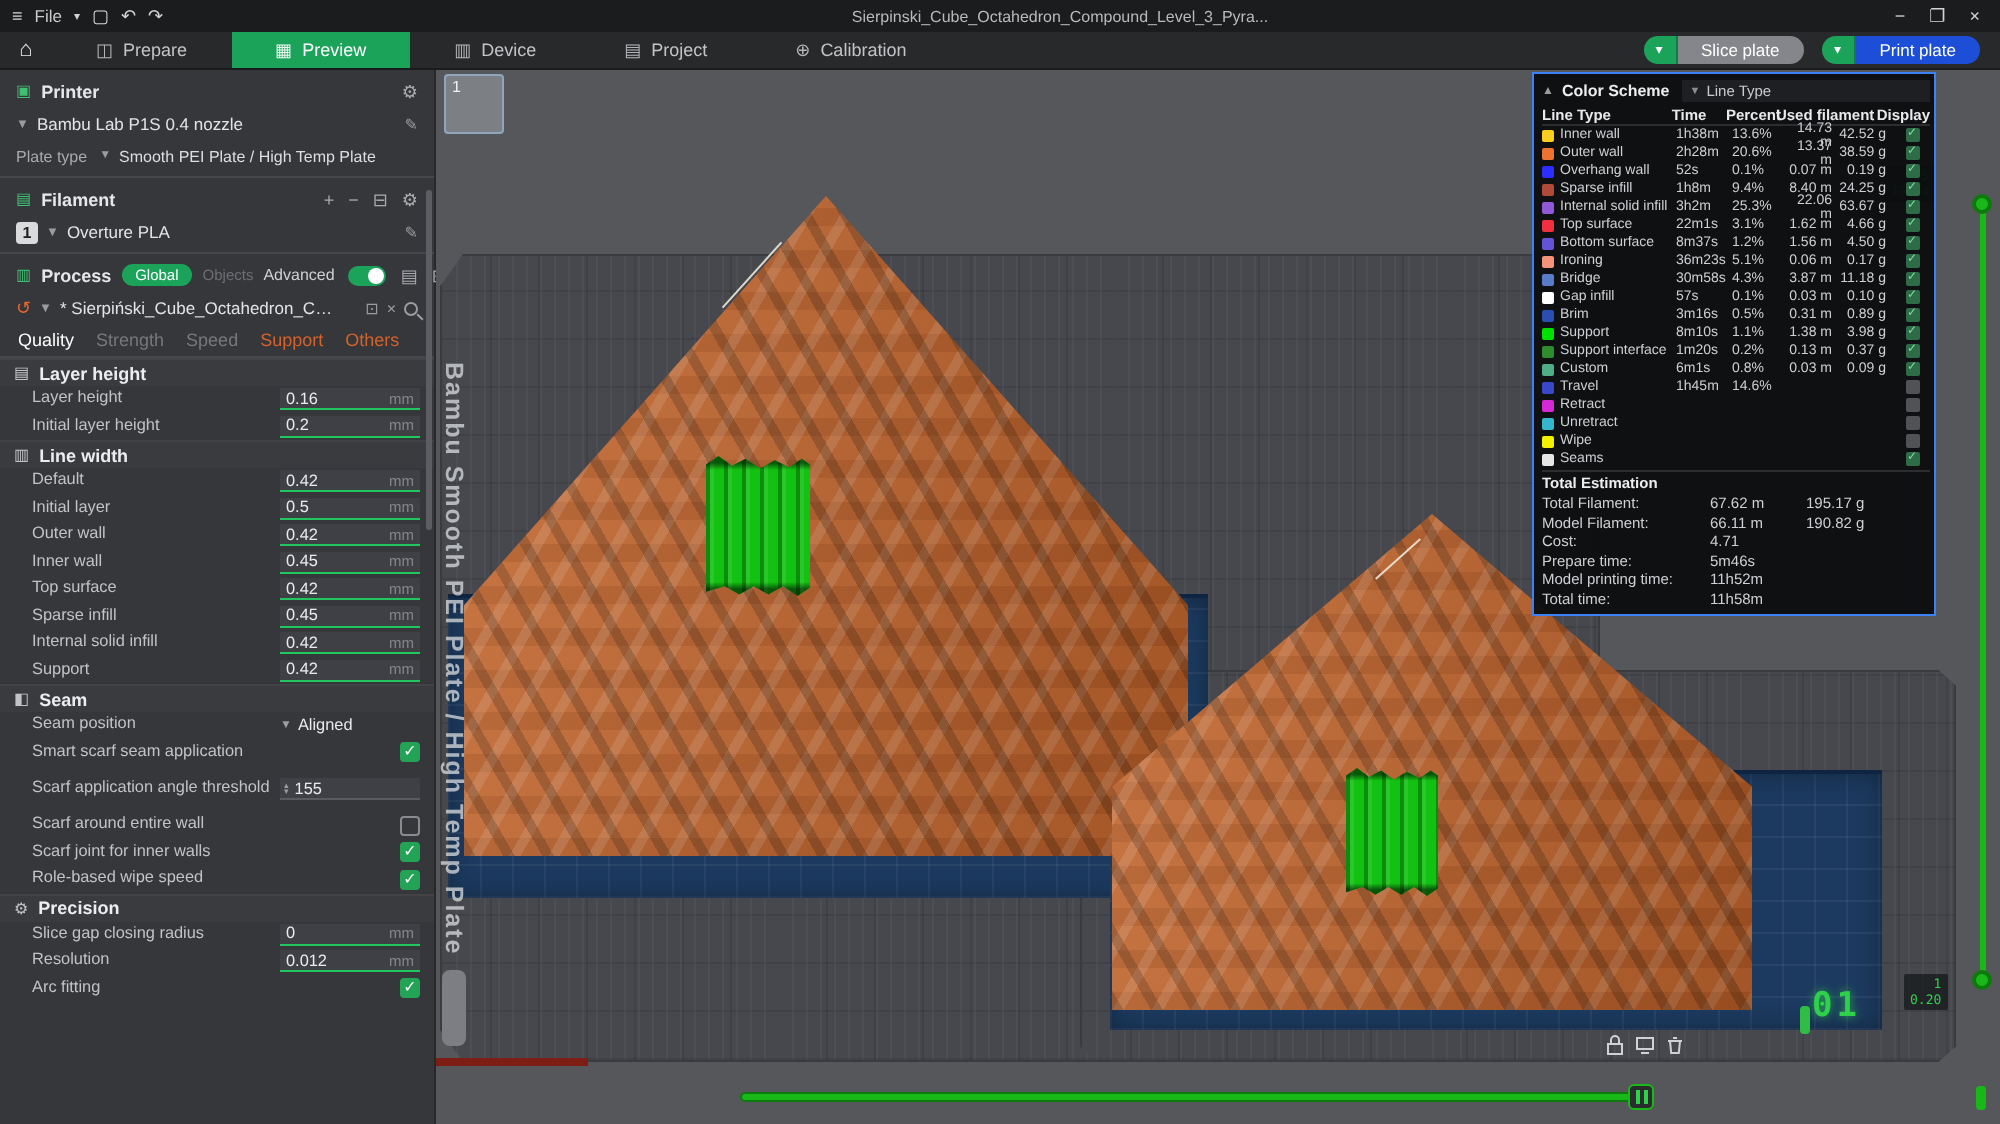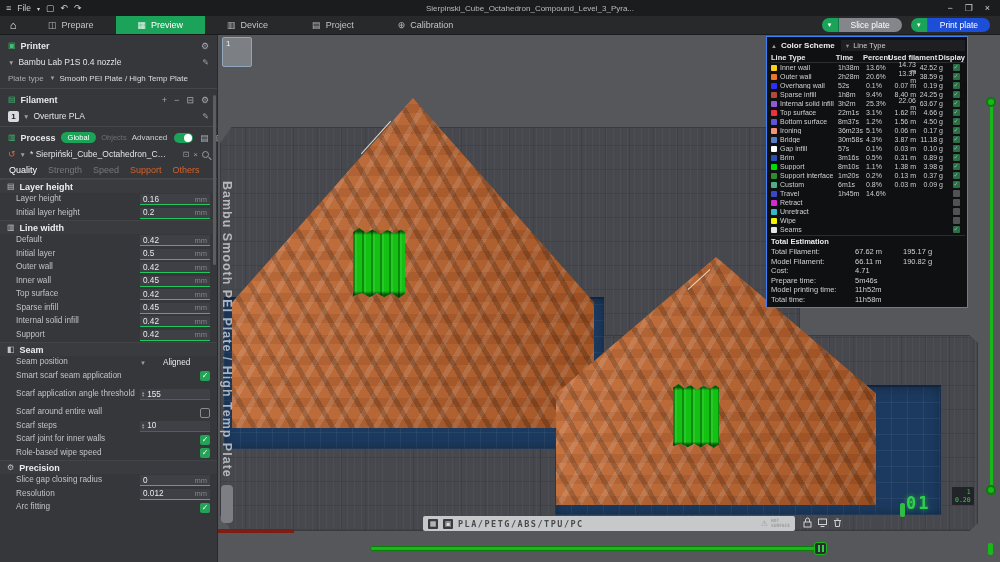--- a/index.html
+++ b/index.html
@@ -75,21 +75,21 @@
   .group-hdr { height:14px; display:flex; align-items:center; gap:5px; padding:0 7px;
     font-size:9px; font-weight:bold; color:#ECEDEF; background:#393B3F;
     border-top:1px solid #424347; }
   .group-hdr .g-ic { font-size:8px; color:#C2C3C6; font-weight:normal; }
   .param-row { height:13.5px; display:flex; align-items:center; padding:0 7px 0 16px; }
   .param-row.twoline { height:23px; }
   .param-label { flex:1; font-size:8.2px; color:#C2C3C6; line-height:1.08; padding-right:4px; }
   .pfield { width:70px; height:11px; background:#3E4045; border-bottom:1px solid #22c55e;
     display:flex; align-items:center; padding:0 3px; font-size:8.2px; color:#E9EAEC; flex:none; }
   .pfield .unit { margin-left:auto; color:#84858A; font-size:7.5px; }
-  .pselect { width:70px; height:11px; display:flex; align-items:center; gap:17px;
+  .pselect { width:70px; height:11px; display:flex; align-items:center; gap:3px;
     font-size:8.2px; color:#E9EAEC; flex:none; }
   .pselect .chev { color:#9B9CA0; font-size:6px; }
   .pspin { width:70px; height:11px; background:#3E4045; border-bottom:1px solid #5A5B60;
     display:flex; align-items:center; gap:3px; padding:0 2px; font-size:8.2px; color:#E9EAEC;
     flex:none; }
   .spin-arrows { display:flex; flex-direction:column; line-height:3.2px; font-size:4.5px;
     color:#9B9CA0; }
   .pcheck { width:10px; height:10px; border-radius:2px; background:#22A355; color:#fff;
     font-size:8px; line-height:10px; text-align:center; flex:none; }
   .pcheck.off { background:transparent; border:1px solid #8A8B90; }
@@ -423,27 +423,20 @@
         <div class="pspin">
           <span class="spin-arrows">▴<br>▾</span>
           <span>155</span>
         </div>
       </div>
       <div class="param-row">
         <span class="param-label">Scarf around entire wall</span>
         <div class="pcheck off"></div>
       </div>
       <div class="param-row">
-        <span class="param-label">Scarf steps</span>
-        <div class="pspin">
-          <span class="spin-arrows">▴<br>▾</span>
-          <span>10</span>
-        </div>
-      </div>
-      <div class="param-row">
         <span class="param-label">Scarf joint for inner walls</span>
         <div class="pcheck">✓</div>
       </div>
       <div class="param-row">
         <span class="param-label">Role-based wipe speed</span>
         <div class="pcheck">✓</div>
       </div>
       <div class="group-hdr">
         <span class="g-ic">⚙</span>
         <span>Precision</span>
@@ -480,30 +473,20 @@
   <div class="support" style="left:135px;top:193px;width:52px;height:70px"></div>
   <div class="travel-line" style="left:136px;top:102px;width:44px;transform:rotate(-48deg)"></div>
 
   <div class="pyramid p2" style="left:338px;top:222px;width:320px;height:248px"></div>
   <div class="support" style="left:455px;top:349px;width:46px;height:64px"></div>
   <div class="travel-line" style="left:466px;top:244px;width:30px;transform:rotate(-42deg)"></div>
 
   <div id="side-text">Bambu Smooth PEI Plate / High Temp Plate</div>
   <div id="plate-thumb">1</div>
 
-  <div id="label-bar">
-    <span class="lb-ic">▦</span>
-    <span class="lb-ic">▣</span>
-    <span id="lb-text">PLA/PETG/ABS/TPU/PC</span>
-    <span id="lb-warn">
-      <span class="tri">⚠</span>
-      <span class="txt"><span>HOT</span><br>
-      <span>SURFACE</span></span>
-    </span>
-  </div>
   <div id="plate-icons">
     <svg width="11" height="11" viewBox="0 0 11 11">
         <rect x="2" y="5" width="7" height="5" fill="none" stroke="#D0D1D3"></rect>
         <path d="M3.5 5 V3 a2 2 0 0 1 4 0 V5" fill="none" stroke="#D0D1D3"></path>
       </svg>
     <svg width="11" height="11" viewBox="0 0 11 11">
         <rect x="1.5" y="2" width="8" height="5.5" fill="none" stroke="#D0D1D3"></rect>
         <line x1="3.5" y1="9.5" x2="7.5" y2="9.5" stroke="#D0D1D3"></line>
       </svg>
     <svg width="11" height="11" viewBox="0 0 11 11">

